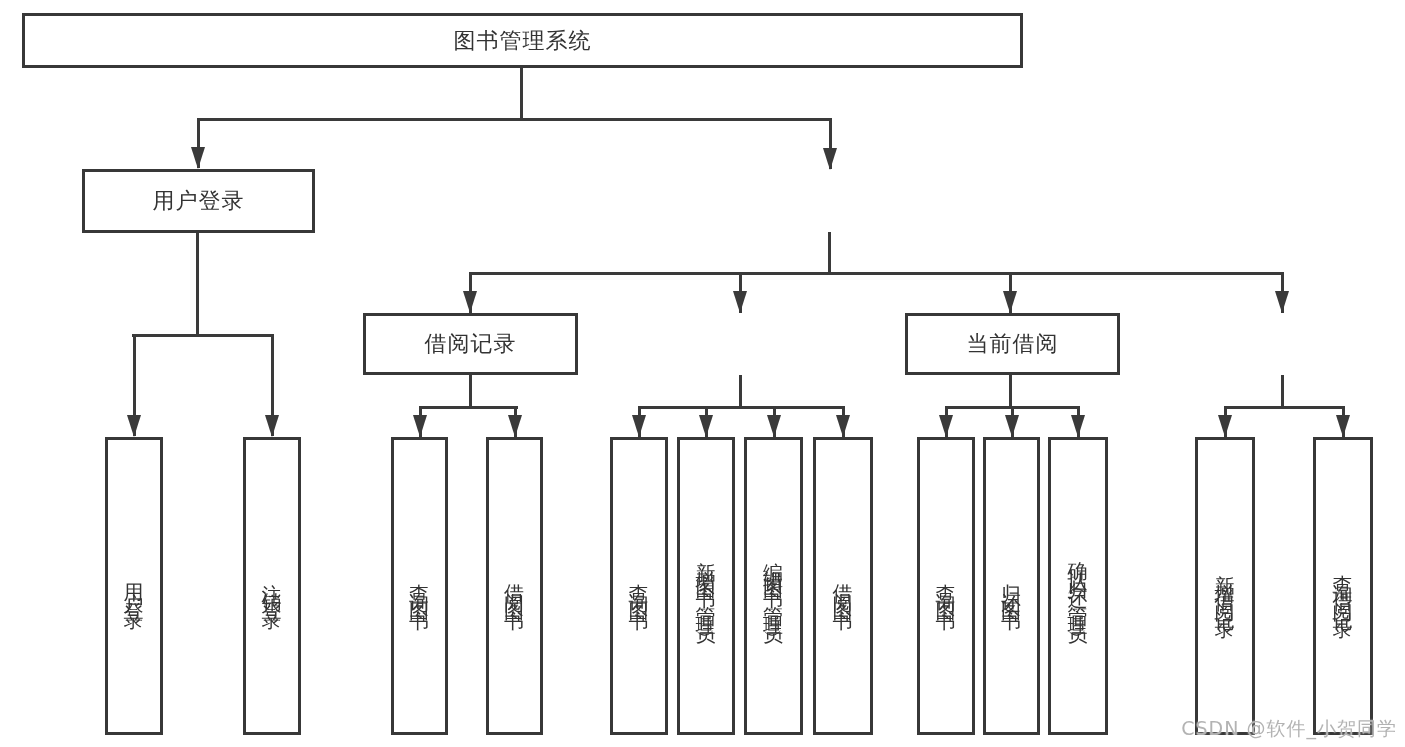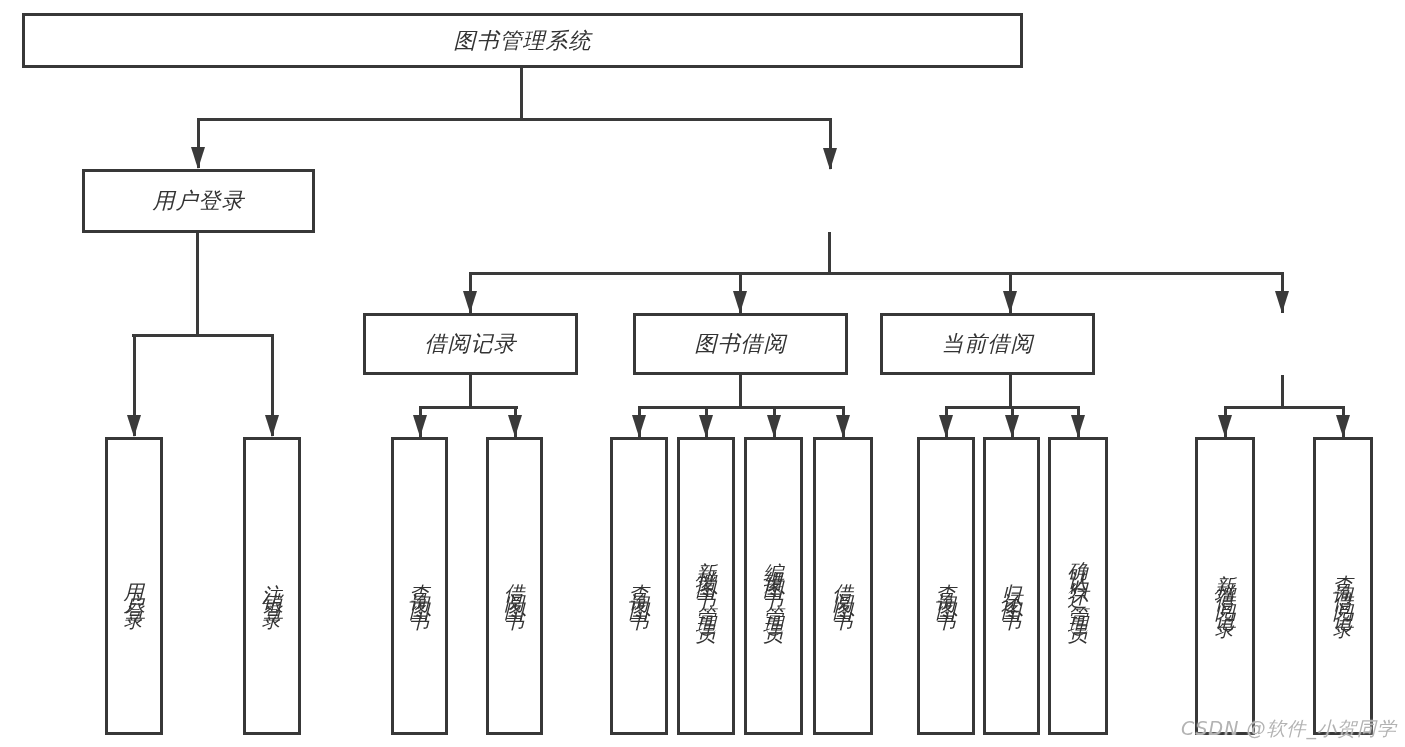--- a/index.html
+++ b/index.html
@@ -2,21 +2,20 @@
 <html><head>
 <meta charset="utf-8">
 <style>
   html,body{margin:0;padding:0;background:#ffffff;}
   #stage{
     position:relative;
     width:1405px;height:747px;
     background:#ffffff;
     font-family:"DejaVu Sans","Liberation Sans",sans-serif;
     overflow:hidden;
-    font-style:italic;
   }
   
   .box{
     position:absolute;
     box-sizing:border-box;
     border:3px solid #383838;
     background:#ffffff;
     display:flex;align-items:center;justify-content:center;
     color:#333333;
   }
@@ -89,24 +88,21 @@
     <div class="a" style="left:733px;top:291px;"></div>
     <div class="v" style="left:1009px;top:272px;height:41px;"></div>
     <div class="a" style="left:1003px;top:291px;"></div>
     <div class="v" style="left:1281px;top:272px;height:41px;"></div>
     <div class="a" style="left:1275px;top:291px;"></div>
   </div>
 
   <div class="box hbox" style="left:363px;top:313px;width:215px;height:62px;">
     <span>借阅记录</span>
   </div>
-  <div class="box hbox" style="left:633px;top:313px;width:215px;height:62px;">
-    <span>图书借阅</span>
-  </div>
-  <div class="box hbox" style="left:880px;top:313px;width:215px;height:62px;">
+  <div class="box hbox" style="left:905px;top:313px;width:215px;height:62px;">
     <span>当前借阅</span>
   </div>
 
   <div>
     <div class="v" style="left:469px;top:375px;height:34px;"></div>
     <div class="h" style="left:419px;top:406px;width:99px;"></div>
     <div class="v" style="left:419px;top:406px;height:31px;"></div>
     <div class="a" style="left:413px;top:415px;"></div>
     <div class="v" style="left:514px;top:406px;height:31px;"></div>
     <div class="a" style="left:508px;top:415px;"></div>

